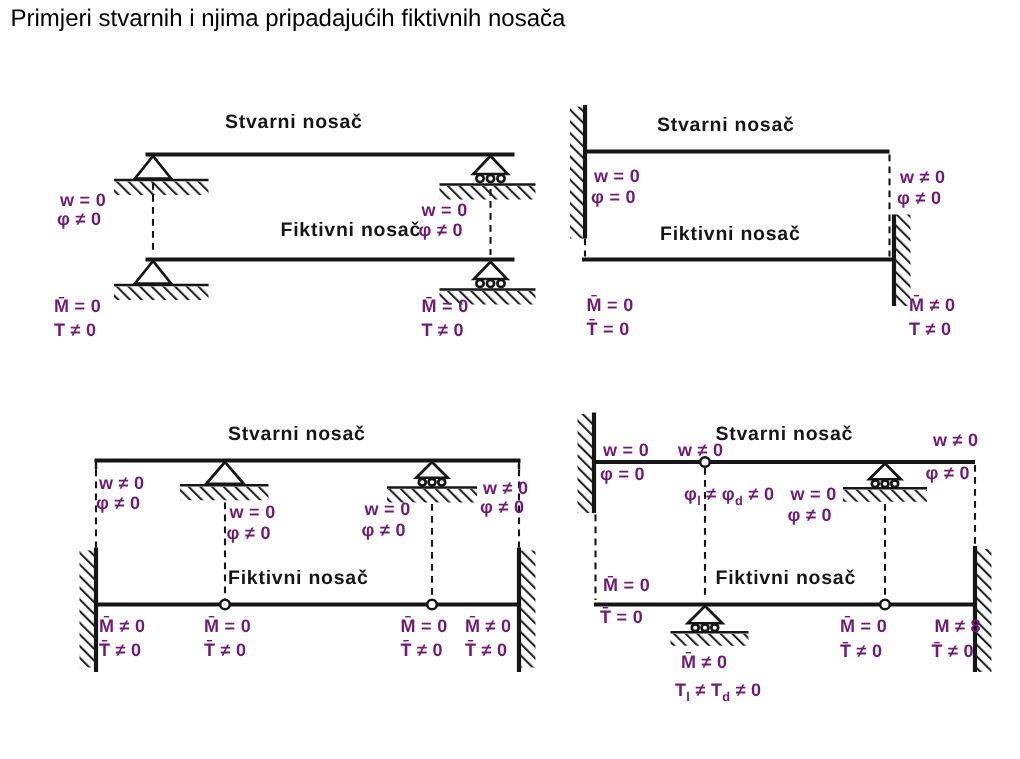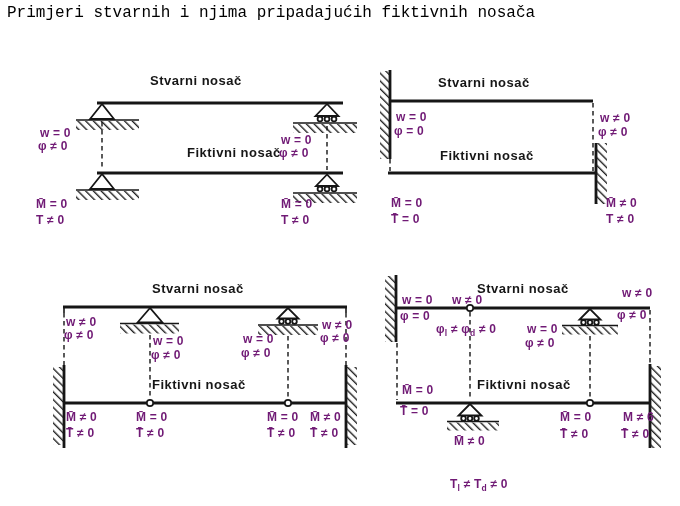--- a/index.html
+++ b/index.html
@@ -1,18 +1,18 @@
 <!DOCTYPE html>
 <html><head>
 <meta charset="utf-8">
 <style>
   html,body { margin:0; padding:0; background:#fff; }
   .stage { position:relative; width:680px; height:506px; background:#ffffff; overflow:hidden;
            font-family:"Liberation Sans", sans-serif; color:#111; }
-  .page-title { position:absolute; left:7px; top:4px; font-family:Liberation Mono, monospace;
+  .page-title { position:absolute; left:7px; top:4px; font-family:Liberation Sans, sans-serif;
                 font-size:16px; color:#000; white-space:nowrap; }
   .ttl { position:absolute; font-size:13px; font-weight:700; letter-spacing:.5px;
          white-space:nowrap; color:#161616; }
   .lbl { position:absolute; font-size:12px; font-weight:700; letter-spacing:.2px;
          white-space:nowrap; color:#701a75; }
   .lbl sub { font-size:8.5px; font-weight:700; }
   svg.linework { position:absolute; left:0; top:0; }
   .beam  { stroke:#161616; stroke-width:2.8; fill:none; }
   .thin  { stroke:#161616; stroke-width:1.6; fill:none; }
   .wall  { stroke:#161616; stroke-width:2.8; fill:none; }
@@ -165,31 +165,31 @@
   <div class="lbl" style="left:267px;top:410px">M̄ = 0</div>
   <div class="lbl" style="left:267px;top:426px">T̄ ≠ 0</div>
   <div class="lbl" style="left:310px;top:410px">M̄ ≠ 0</div>
   <div class="lbl" style="left:310px;top:426px">T̄ ≠ 0</div>
 
   <div class="ttl" style="left:477px;top:281px">Stvarni nosač</div>
   <div class="ttl" style="left:477px;top:377px">Fiktivni nosač</div>
   <div class="lbl" style="left:402px;top:293px">w = 0</div>
   <div class="lbl" style="left:400px;top:309px">φ = 0</div>
   <div class="lbl" style="left:452px;top:293px">w ≠ 0</div>
-  <div class="lbl" style="left:436px;top:322px">
+  <div class="lbl" style="left:456px;top:322px">
     <span>φ</span><sub>l</sub><span> ≠ φ</span><sub>d</sub><span> ≠ 0</span>
   </div>
   <div class="lbl" style="left:527px;top:322px">w = 0</div>
   <div class="lbl" style="left:525px;top:336px">φ ≠ 0</div>
   <div class="lbl" style="left:622px;top:286px">w ≠ 0</div>
   <div class="lbl" style="left:617px;top:308px">φ ≠ 0</div>
   <div class="lbl" style="left:402px;top:383px">M̄ = 0</div>
   <div class="lbl" style="left:400px;top:404px">T̄ = 0</div>
   <div class="lbl" style="left:454px;top:434px">M̄ ≠ 0</div>
-  <div class="lbl" style="left:450px;top:477px">
+  <div class="lbl" style="left:450px;top:453px">
     <span>T</span><sub>l</sub><span> ≠ T</span><sub>d</sub><span> ≠ 0</span>
   </div>
   <div class="lbl" style="left:560px;top:410px">M̄ = 0</div>
   <div class="lbl" style="left:560px;top:427px">T̄ ≠ 0</div>
-  <div class="lbl" style="left:623px;top:410px">M ≠ 6</div>
+  <div class="lbl" style="left:623px;top:410px">M ≠ 8</div>
   <div class="lbl" style="left:621px;top:427px">T̄ ≠ 0</div>
 
 </div>
 
 </body></html>

